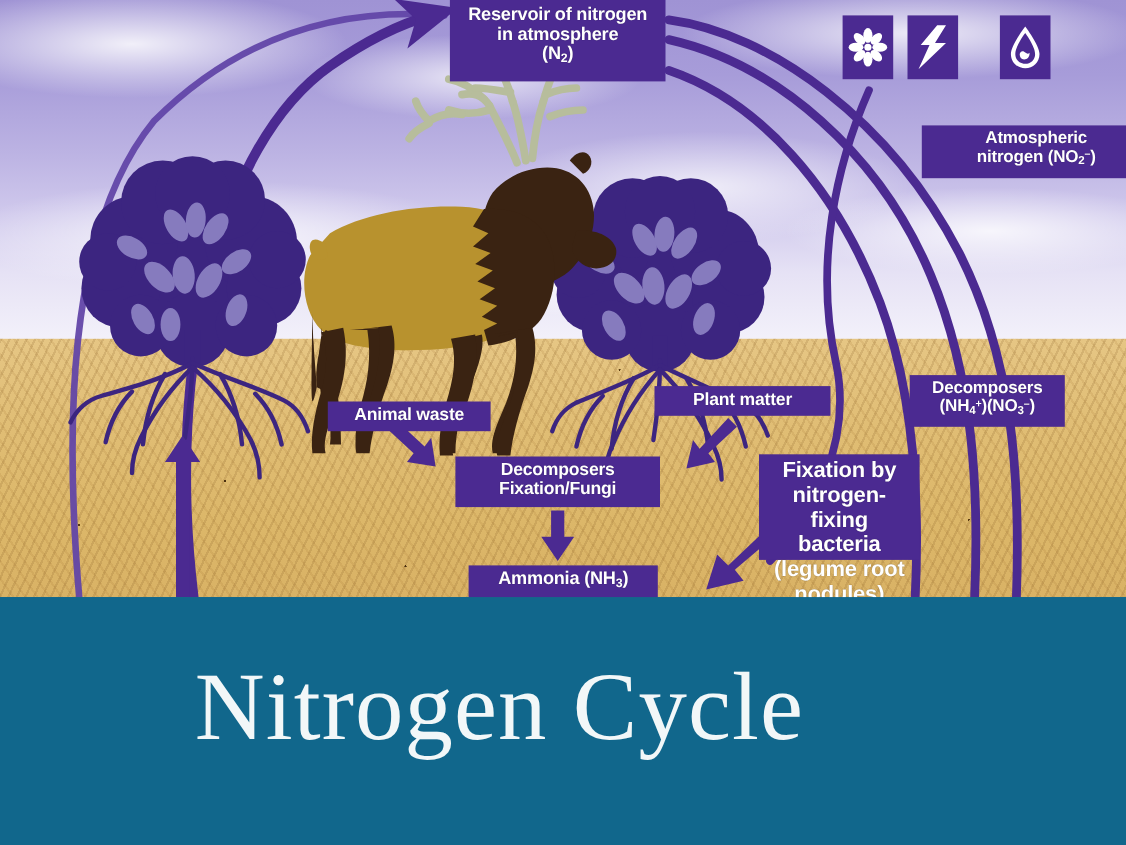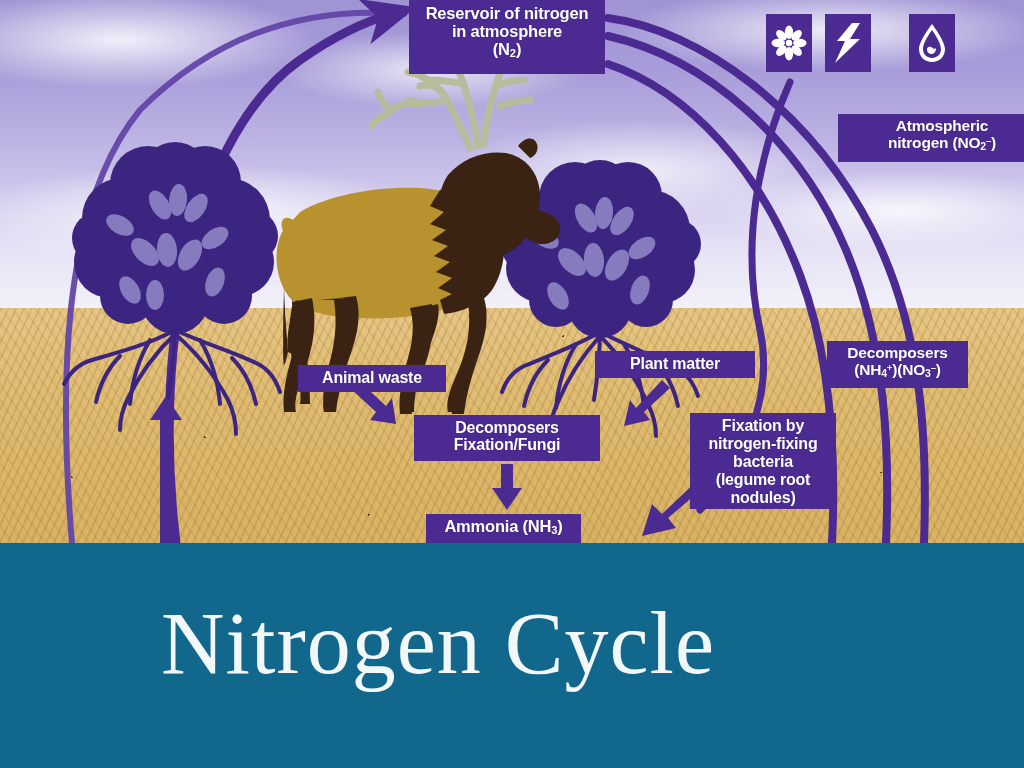--- a/index.html
+++ b/index.html
@@ -62,34 +62,34 @@
   }
   .lbl sub{font-size:.68em;vertical-align:-0.22em;}
   .lbl sup{font-size:.62em;vertical-align:0.45em;}
 
   #lbl-reservoir{left:409px;top:0px;width:196px;font-size:16.5px;padding-top:5px;height:74px;}
   #lbl-atmos{left:838px;top:114px;width:208px;font-size:15.5px;height:48px;}
   #lbl-animal{left:298px;top:365px;width:148px;font-size:16px;height:27px;}
   #lbl-plant{left:595px;top:351px;width:160px;font-size:16px;height:27px;}
   #lbl-fert{left:827px;top:341px;width:141px;font-size:15.5px;height:47px;}
   #lbl-decomp{left:414px;top:415px;width:186px;font-size:16px;height:46px;}
-  #lbl-fixation{left:690px;top:413px;width:146px;font-size:16px;height:96px;line-height:1.12;}
+  #lbl-fixation{left:690px;top:413px;width:146px;font-size:20px;height:96px;line-height:1.12;}
   #lbl-denit{left:0px;top:433px;width:136px;font-size:16px;height:47px;}
-  #lbl-ammonia{left:426px;top:514px;width:155px;font-size:16.5px;height:40px;}
+  #lbl-ammonia{left:426px;top:514px;width:172px;font-size:16.5px;height:40px;}
 
   
   .icon-box{position:absolute;background:#4b2a91;display:flex;align-items:center;justify-content:center;}
   #icon-sun{left:766px;top:14px;width:46px;height:58px;}
   #icon-bolt{left:825px;top:14px;width:46px;height:58px;}
   #icon-drop{left:909px;top:14px;width:46px;height:58px;}
 
   
   .titleband{position:absolute;left:0;top:543px;width:1024px;height:225px;background:#11678c;}
   .title{
-    position:absolute;left:0;top:600px;width:876px;text-align:center;
+    position:absolute;left:16px;top:600px;width:876px;text-align:center;
     font-family:"Liberation Serif", serif;
     font-size:88px;color:#f2f7f8;line-height:1;
     letter-spacing:1px;
   }
 </style>
 </head>
 <body>
 
 <div class="slide">
 

